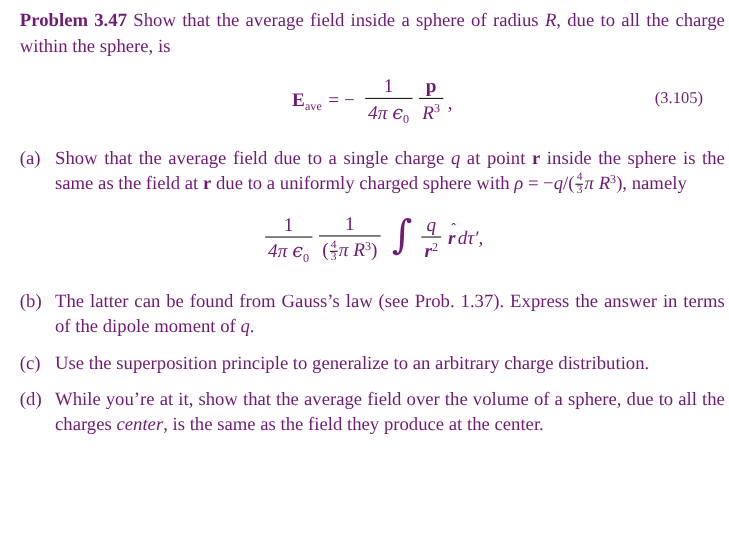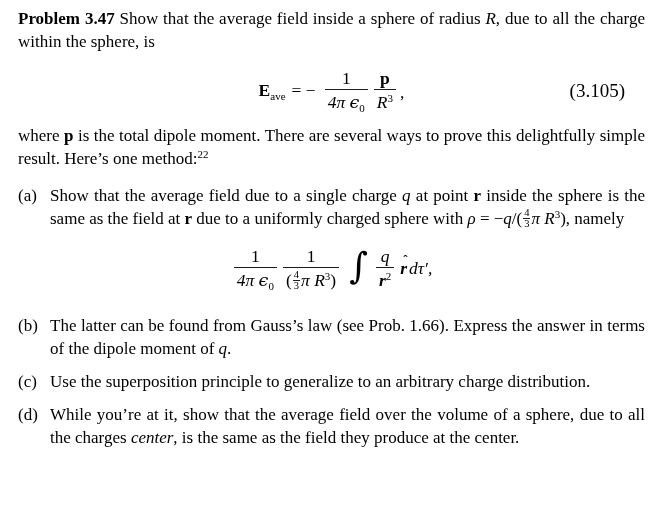--- a/index.html
+++ b/index.html
@@ -1,36 +1,36 @@
 <!DOCTYPE html>
 <html><head>
 <meta charset="utf-8">
 <style>
   html,body { margin:0; padding:0; background:#ffffff; }
   .page {
     width:663px; height:507px; box-sizing:border-box;
-    background:#ffffff; color:#000000;
+    background:#ffffff; color:#701a75;
     font-family:"Liberation Serif", serif;
     font-size:17px; line-height:23px;
-    padding:7px 18px 0 18px;
+    padding:7px 4px 0 18px;
     position:relative; overflow:hidden;
   }
   .justify { text-align:justify; }
   p.para { margin:0; }
   .b { font-weight:bold; }
   .i { font-style:italic; }
   .sup  { font-size:11px; vertical-align:6px;  line-height:0; }
   .subsc{ font-size:11px; vertical-align:-4px; line-height:0; }
 
   
   .eqrow { position:relative; display:flex; justify-content:center; align-items:center; }
   .eq1row { height:56px; margin:9px 0 6px 0; }
   .eq2row { height:64px; margin:6px 0 2px 0; }
   .eq { display:flex; align-items:center; font-size:17.5px; }
-  .eqnum { position:absolute; right:20px; top:50%; transform:translateY(-50%); font-size:19px; }
+  .eqnum { position:absolute; right:20px; top:50%; transform:translateY(-50%); font-size:15px; }
 
   .frac { display:inline-block; text-align:center; margin:0 3px; }
   .frac .num { display:block; padding:0 3px 1px 3px; border-bottom:1.2px solid #1c1c1c; line-height:20px; }
   .frac .den { display:block; padding:2px 3px 0 3px; line-height:20px; }
 
   .mfrac { display:inline-block; text-align:center; font-size:10.5px; line-height:10px; vertical-align:-3px; margin:0 1px; }
   .mfrac .mnum { display:block; border-bottom:0.9px solid #1c1c1c; padding:0 1px; }
   .mfrac .mden { display:block; padding:0 1px; }
 
   .rel { margin:0 6px; }
@@ -67,21 +67,20 @@
       </span>
       <span class="frac">
         <span class="num b">p</span>
         <span class="den"><span class="i">R</span><span class="sup">3</span></span>
       </span>
       <span class="trail">,</span>
     </span>
     <span class="eqnum">(3.105)</span>
   </div>
 
-  <p class="para justify"><span>where </span><span class="b">p</span><span> is the total dipole moment. There are several ways to prove this delightfully simple result. Here’s one method:</span><span class="sup">22</span></p>
 
   <div class="item mt14">
     <span class="ilabel">(a)</span>
     <div class="justify"><span>Show that the average field due to a single charge </span><span class="i">q</span><span> at point </span><span class="b">r</span><span> inside the sphere is the same as the field at </span><span class="b">r</span><span> due to a uniformly charged sphere with </span><span class="i">ρ</span><span> = −</span><span class="i">q</span><span>/(</span><span class="mfrac"><span class="mnum">4</span><span class="mden">3</span></span><span class="i">π R</span><span class="sup">3</span><span>), namely</span></div>
   </div>
 
   <div class="eqrow eq2row">
     <span class="eq">
       <span class="frac">
         <span class="num">1</span>
@@ -97,21 +96,21 @@
         <span class="den"><span class="scr">r</span><span class="sup">2</span></span>
       </span>
       <span class="rhat"><span>r</span><span class="hat">ˆ</span></span>
       <span class="i">dτ′,</span>
     </span>
   </div>
 
 
   <div class="item mt14">
     <span class="ilabel">(b)</span>
-    <div class="justify"><span>The latter can be found from Gauss’s law (see Prob. 1.66). Express the answer in terms of the dipole moment of </span><span class="i">q</span><span>.</span></div>
+    <div class="justify"><span>The latter can be found from Gauss’s law (see Prob. 1.37). Express the answer in terms of the dipole moment of </span><span class="i">q</span><span>.</span></div>
   </div>
 
   <div class="item mt10">
     <span class="ilabel">(c)</span>
     <div class="justify"><span>Use the superposition principle to generalize to an arbitrary charge distribution.</span></div>
   </div>
 
   <div class="item mt10">
     <span class="ilabel">(d)</span>
     <div class="justify"><span>While you’re at it, show that the average field over the volume of a sphere, due to all the charges </span><span class="i">center</span><span>, is the same as the field they produce at the center.</span></div>

